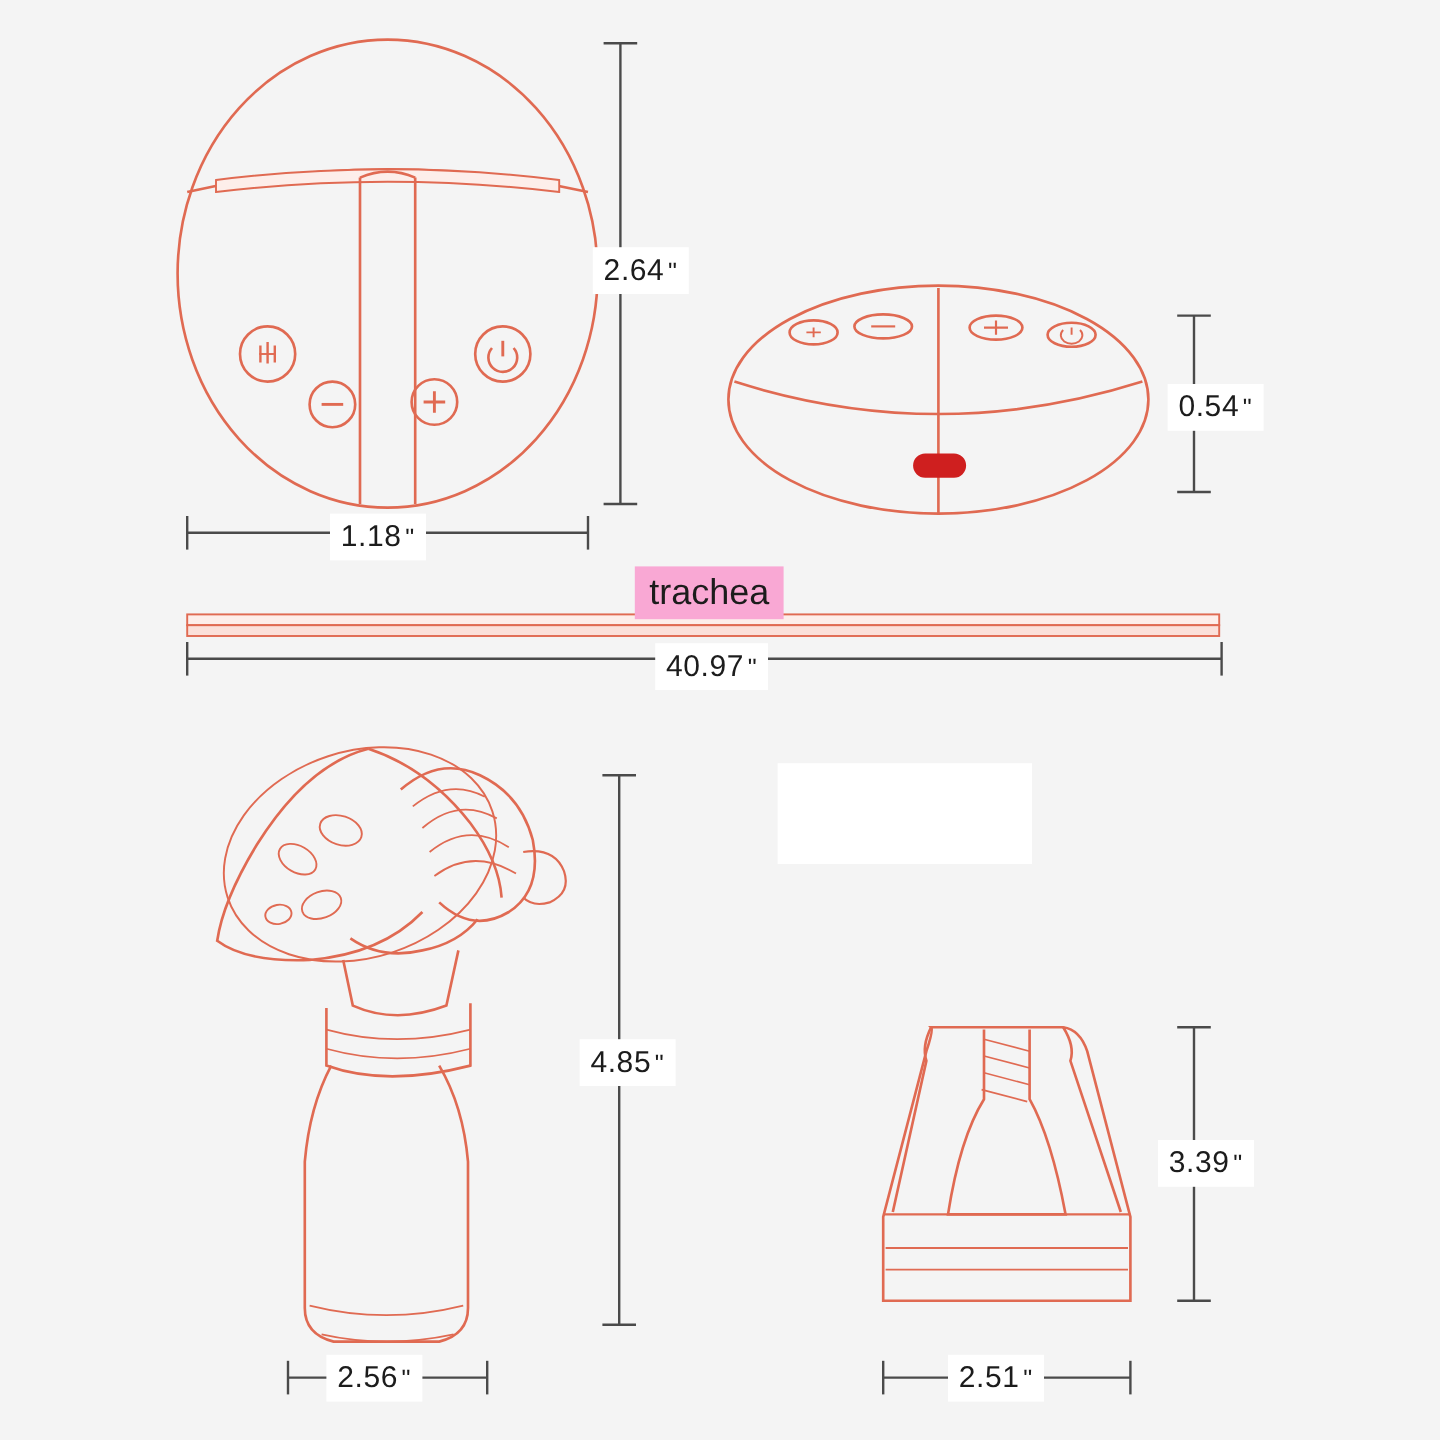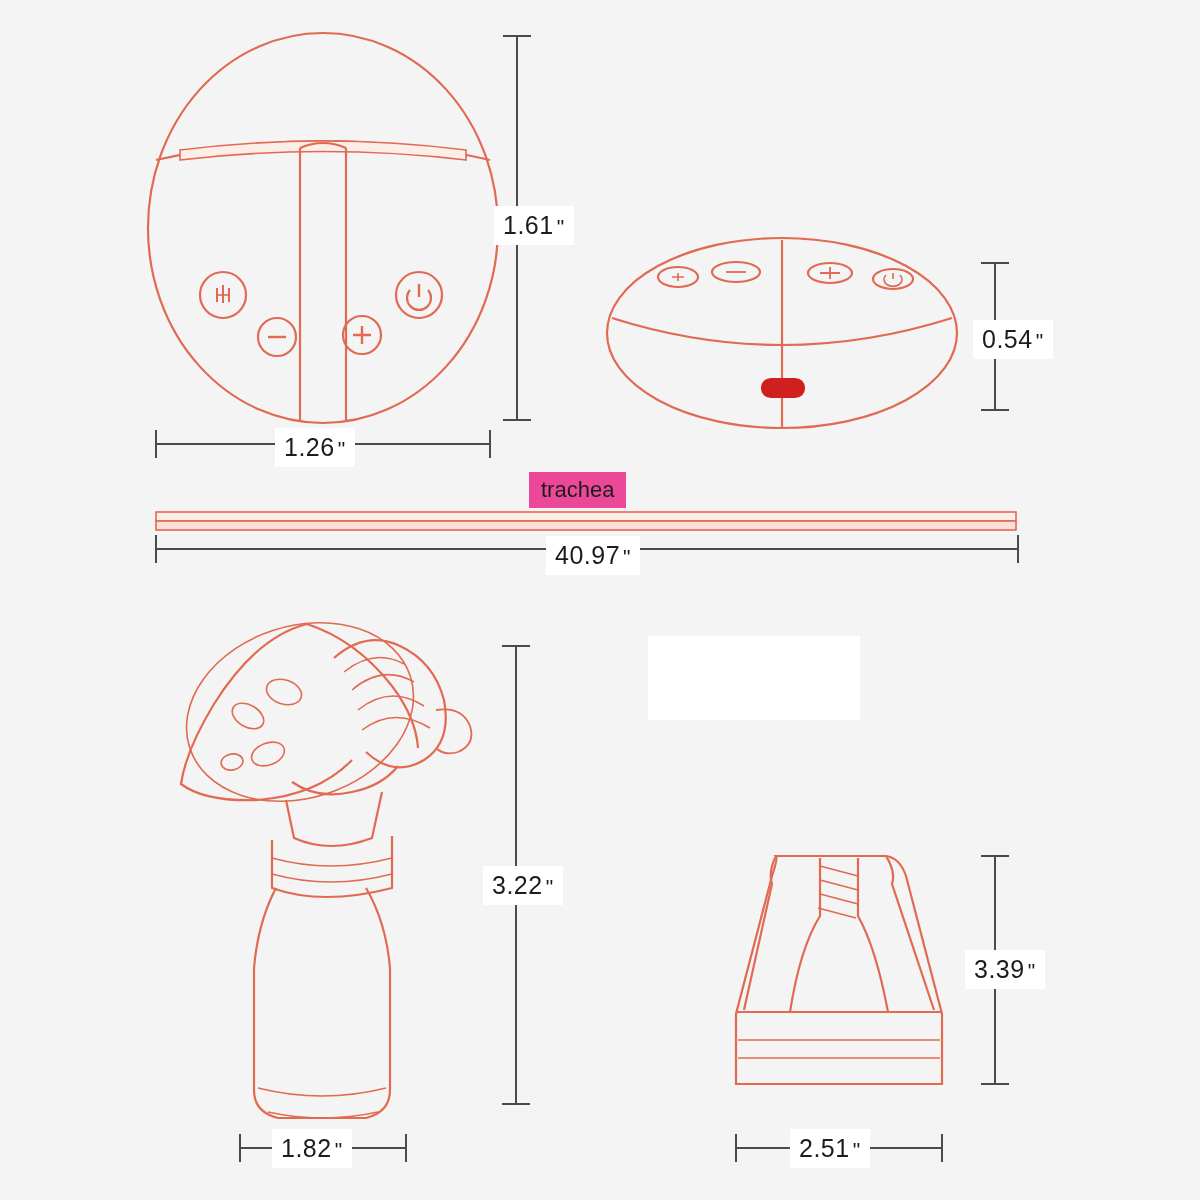--- a/index.html
+++ b/index.html
@@ -33,23 +33,23 @@
     padding: 7px 9px;
     white-space: nowrap;
     letter-spacing: 0.5px;
   }
   .dim-label .unit {
     font-size: 21px;
     margin-left: 3px;
   }
   .part-label {
     position: absolute;
-    background: #ec4899;
+    background: #f9a8d4;
     color: #1c1c1c;
-    font-size: 22px;
+    font-size: 30px;
     line-height: 1;
     padding: 7px 12px;
     white-space: nowrap;
   }
   .blank-box {
     position: absolute;
     background: #ffffff;
   }
 </style>
 </head>
@@ -187,33 +187,33 @@
       <line x1="981" y1="1084" x2="1009" y2="1084"></line>
     </g>
 
     <g stroke="#4a4a4a" stroke-width="2" fill="none">
       <line x1="736" y1="1148" x2="942" y2="1148"></line>
       <line x1="736" y1="1134" x2="736" y2="1162"></line>
       <line x1="942" y1="1134" x2="942" y2="1162"></line>
     </g>
   </svg>
 
-  <div class="dim-label" style="left:494px; top:206px;"><span>1.61</span><span class="unit">"</span></div>
-
-  <div class="dim-label" style="left:275px; top:428px;"><span>1.26</span><span class="unit">"</span></div>
+  <div class="dim-label" style="left:494px; top:206px;"><span>2.64</span><span class="unit">"</span></div>
+
+  <div class="dim-label" style="left:275px; top:428px;"><span>1.18</span><span class="unit">"</span></div>
 
   <div class="dim-label" style="left:973px; top:320px;"><span>0.54</span><span class="unit">"</span></div>
 
   <div class="part-label" style="left:529px; top:472px;">trachea</div>
 
   <div class="dim-label" style="left:546px; top:536px;"><span>40.97</span><span class="unit">"</span></div>
 
-  <div class="dim-label" style="left:483px; top:866px;"><span>3.22</span><span class="unit">"</span></div>
-
-  <div class="dim-label" style="left:272px; top:1129px;"><span>1.82</span><span class="unit">"</span></div>
+  <div class="dim-label" style="left:483px; top:866px;"><span>4.85</span><span class="unit">"</span></div>
+
+  <div class="dim-label" style="left:272px; top:1129px;"><span>2.56</span><span class="unit">"</span></div>
 
   <div class="dim-label" style="left:965px; top:950px;"><span>3.39</span><span class="unit">"</span></div>
 
   <div class="dim-label" style="left:790px; top:1129px;"><span>2.51</span><span class="unit">"</span></div>
 
   <div class="blank-box" style="left:648px; top:636px; width:212px; height:84px;"></div>
 
 </div>
 
 </body></html>

